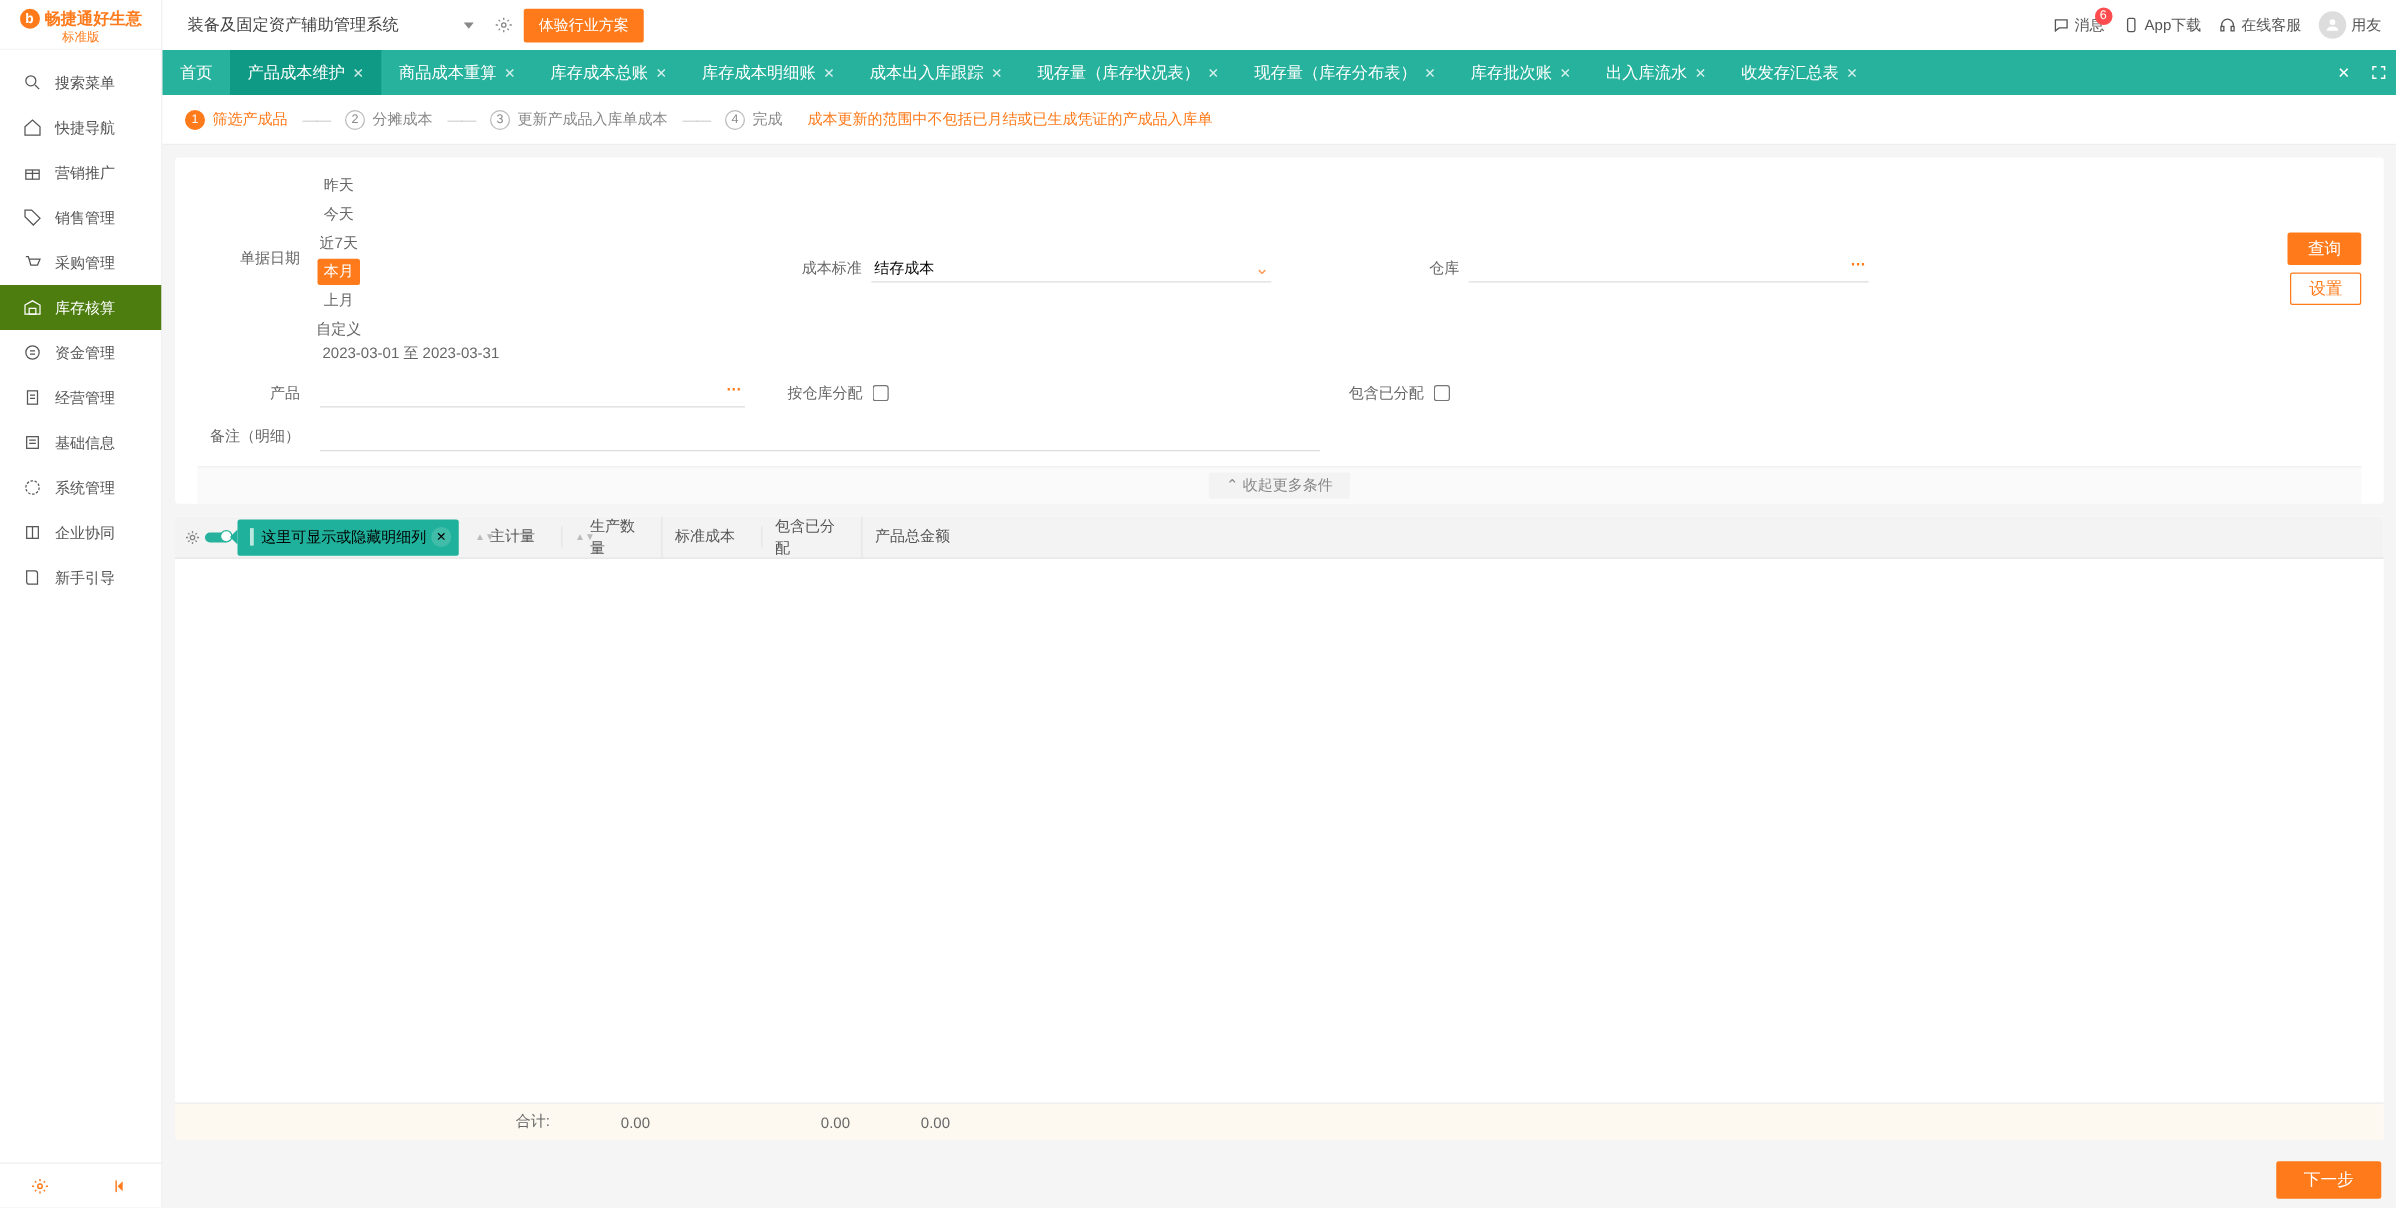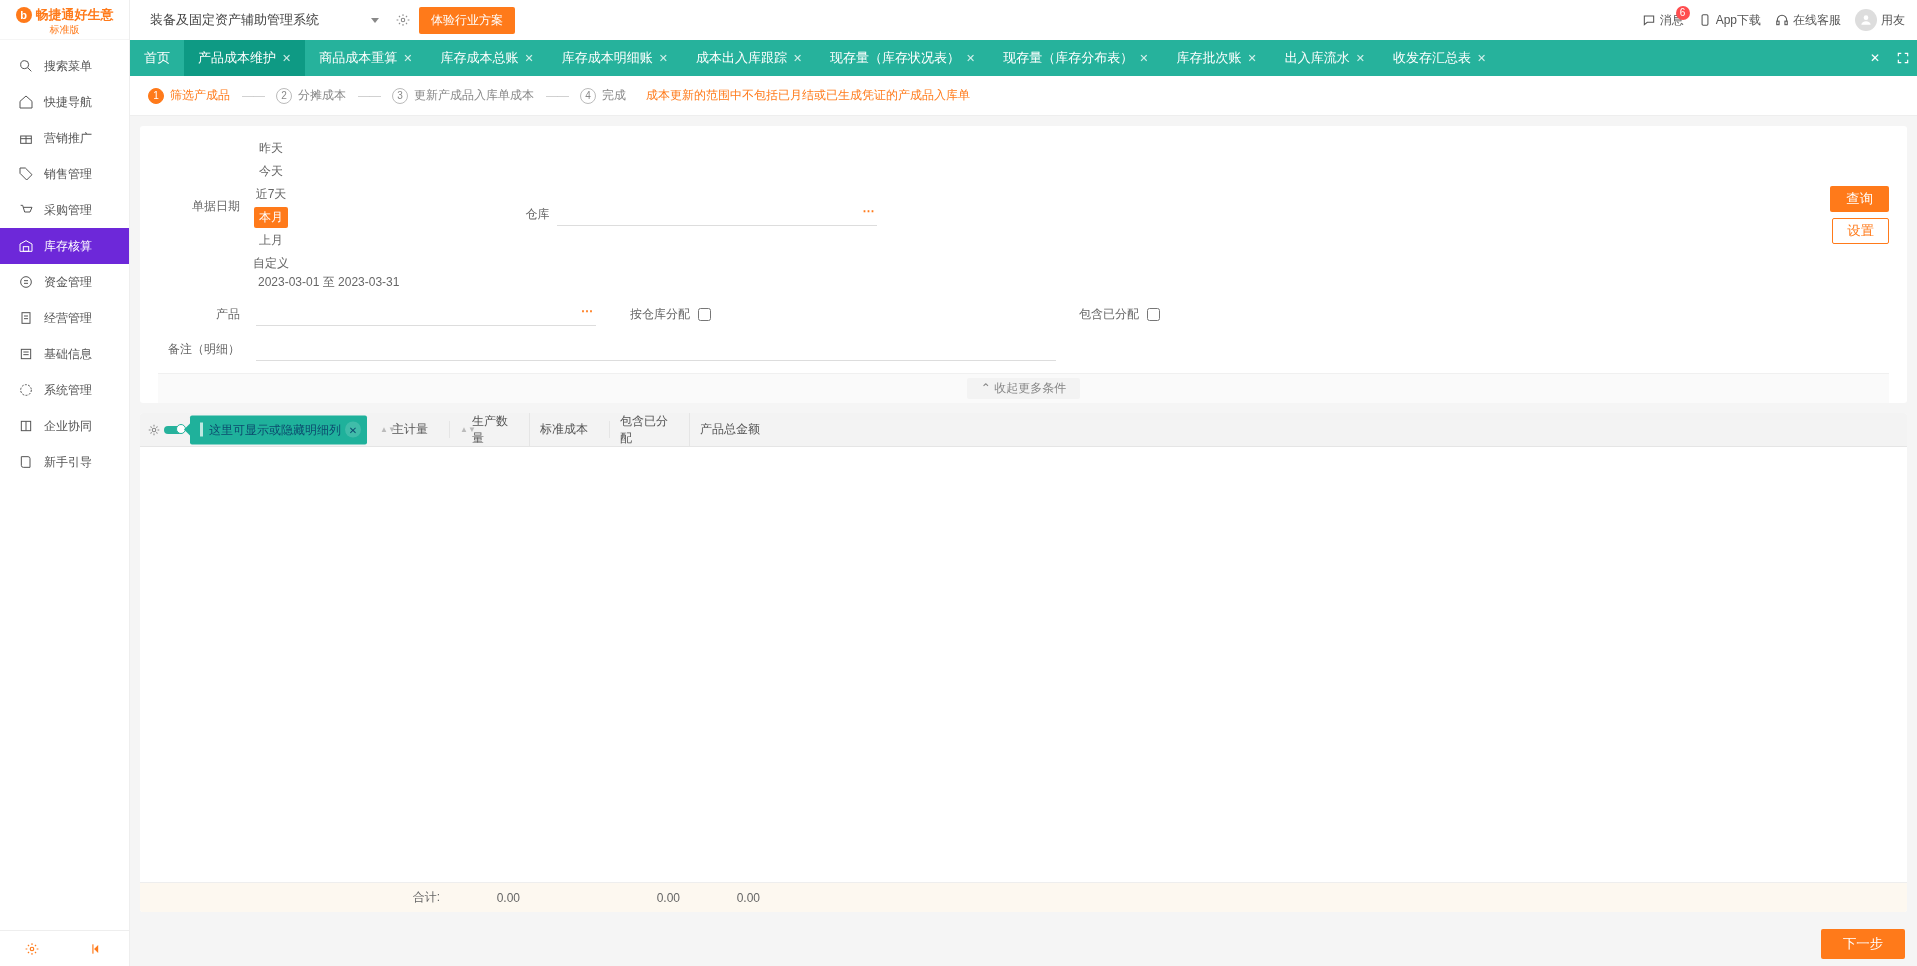--- a/index.html
+++ b/index.html
@@ -9,21 +9,21 @@
 
 
 .sidebar { width: 130px; background: #fff; border-right: 1px solid #eee; display: flex; flex-direction: column; }
 .logo-box { height: 40px; display: flex; flex-direction: column; align-items: center; justify-content: center; padding: 4px 0 0 0; border-bottom: 1px solid #f5f5f5;}
 .logo-main { display: flex; align-items: center; gap: 4px; color: #ff7a1a; font-size: 13px; font-weight: bold; }
 .logo-icon { width: 16px; height: 16px; background: #ff7a1a; border-radius: 50%; display: flex; align-items: center; justify-content: center; color: #fff; font-size: 11px; font-weight: bold;}
 .logo-sub { font-size: 10px; color: #ff7a1a; margin-top: -1px; }
 
 .nav { flex: 1; padding-top: 8px; }
 .nav-item { display: flex; align-items: center; height: 36px; padding: 0 18px; cursor: pointer; color: #555; gap: 10px; }
-.nav-item.active { background: #6d28d9; color: #fff; }
+.nav-item.active { background: #4d7c0f; color: #fff; }
 .nav-icon { width: 16px; height: 16px; flex-shrink: 0; display: inline-flex; align-items: center; justify-content: center; }
 .nav-icon svg { width: 16px; height: 16px; fill: none; stroke: currentColor; stroke-width: 1.5; }
 
 .sidebar-bottom { display: flex; border-top: 1px solid #eee; height: 36px; }
 .sidebar-bottom > div { flex: 1; display: flex; align-items: center; justify-content: center; cursor: pointer; color: #ff7a1a; }
 
 
 .main { flex: 1; display: flex; flex-direction: column; min-width: 0; }
 
 
@@ -74,21 +74,21 @@
 .collapse-inner { display:inline-block; background:#f3f3f3; padding:2px 14px; border-radius:2px;}
 
 
 .table-wrap { margin: 0 10px 10px 10px; background: #fff; flex: 1; display: flex; flex-direction: column; border-radius:3px; overflow:hidden;}
 .thead { display: flex; height: 34px; background: #f3f3f3; border-bottom: 1px solid #e5e5e5; position: relative; align-items:center;}
 .gear-cell { width: 50px; display: flex; align-items: center; justify-content: center; gap: 3px; color: #888; }
 .toggle-track{ width:20px; height:8px; background:#26b29c; border-radius:4px; position:relative;}
 .toggle-knob{ width:10px;height:10px;background:#fff;border:1px solid #26b29c;border-radius:50%;position:absolute;right:-2px;top:-2px;}
 .th { padding: 0 10px; display: flex; align-items: center; border-right: 1px solid #e5e5e5; color: #555; position: relative; }
 .th .sort { width:8px; display:inline-flex; flex-direction:column; margin-right:4px; line-height:4px; color:#bbb; font-size:8px;}
-.tooltip-bubble { position: absolute; left: 50px; top: 50%; transform: translateY(-50%); background: #1fb19b; color: #0c4a6e; padding: 6px 26px 6px 10px; border-radius: 2px; white-space: nowrap; display: flex; align-items: center; gap: 6px; z-index:5;}
+.tooltip-bubble { position: absolute; left: 50px; top: 50%; transform: translateY(-50%); background: #1fb19b; color: #000000; padding: 6px 26px 6px 10px; border-radius: 2px; white-space: nowrap; display: flex; align-items: center; gap: 6px; z-index:5;}
 .tooltip-bubble::before { content: ""; position: absolute; left: -6px; top: 50%; transform: translateY(-50%); border: 6px solid transparent; border-right-color: #1fb19b; border-left: none; }
 .tooltip-bar { width: 3px; height: 14px; background: #fff; opacity:0.7;}
 .tooltip-x { position: absolute; right: 6px; top: 50%; transform: translateY(-50%); cursor: pointer; background: rgba(255,255,255,0.15); width:16px; height:16px; border-radius:50%; display:flex;align-items:center;justify-content:center; font-size:10px;}
 
 .tbody { flex: 1; }
 
 .tfoot { height: 30px; background: #fdf8f0; display: flex; align-items: center; border-top: 1px solid #eee; }
 .tfoot .cell { padding: 0 10px; color: #666; }
 
 
@@ -368,20 +368,27 @@
               <span class="date-opt">今天</span>
               <span class="date-opt">近7天</span>
               <span class="date-opt active">本月</span>
               <span class="date-opt">上月</span>
               <span class="date-opt">自定义</span>
             </div>
           </div>
           <div style="padding-left:98px;" class="date-range">2023-03-01 至 2023-03-31</div>
         </div>
 
+        <div style="display:flex;align-items:center;margin-left:200px;">
+          <span class="f-label">成本标准</span>
+          <div class="f-input-wrap" style="width:320px;">
+            <input class="f-input" value="结存成本" style="">
+            <span class="f-caret">⌄</span>
+          </div>
+        </div>
 
         <div style="display:flex;align-items:center;margin-left:60px;">
           <span class="f-label">仓库</span>
           <div class="f-input-wrap" style="width:320px;">
             <input class="f-input" style="">
             <span class="f-ellipsis">⋯</span>
           </div>
         </div>
 
         <div class="query-col">

